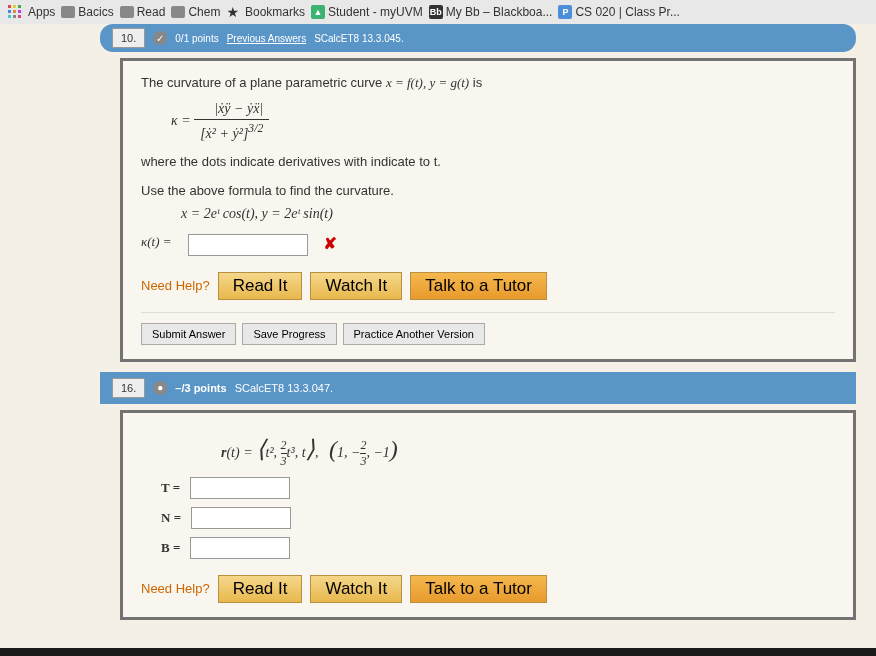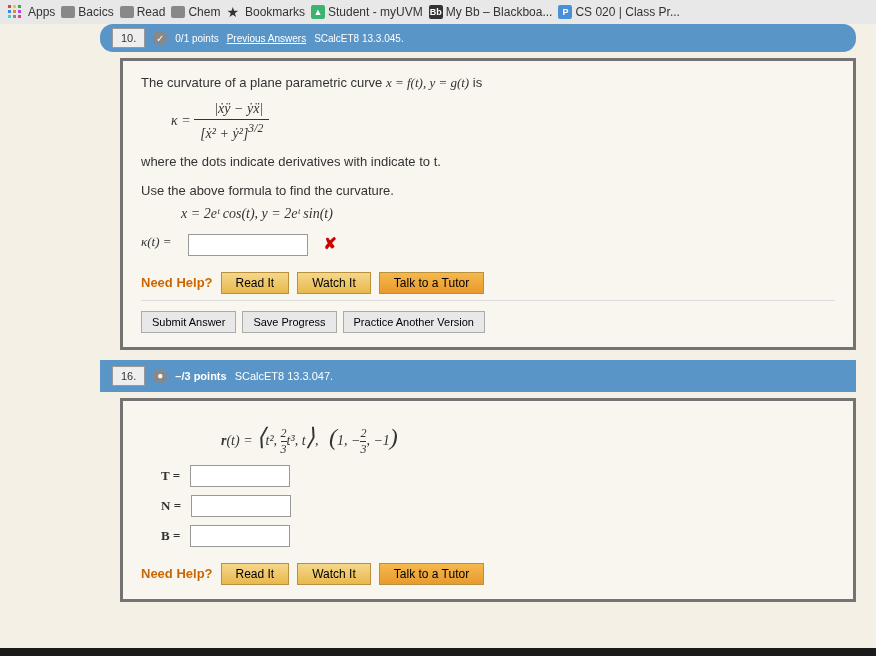--- a/index.html
+++ b/index.html
@@ -19,24 +19,24 @@
 .badge-circle { width: 14px; height: 14px; background: #888; border-radius: 50%; display: inline-flex; align-items: center; justify-content: center; color: white; font-size: 10px; }
 .formula { margin: 10px 0 12px 30px; font-family: 'Times New Roman', serif; font-size: 14px; font-style: italic; }
 .formula-frac { display: inline-block; text-align: right; vertical-align: middle; }
 .formula-frac .num { border-bottom: 1px solid #333; padding: 0 6px 2px; }
 .formula-frac .den { padding: 2px 6px 0; }
 .answer-row { margin: 12px 0; display: flex; gap: 16px; }
 .answer-label { font-family: 'Times New Roman', serif; font-style: italic; }
 .answer-input { width: 120px; height: 22px; border: 1px solid #999; padding: 2px 4px; }
 .x-mark { color: #cc0000; font-weight: bold; font-size: 16px; }
 .help-row { margin-top: 16px; display: flex; align-items: center; gap: 8px; }
-.help-label { color: #cc6600; font-weight: bold; font-size: 13px; }
-.help-btn { background: linear-gradient(#f5d78a, #e8b84d); border: 1px solid #b89040; padding: 3px 14px; font-size: 12px; cursor: pointer; }
+.help-label { color: #cc6600; font-weight: normal; font-size: 13px; }
+.help-btn { background: linear-gradient(#f5d78a, #e8b84d); border: 1px solid #b89040; padding: 3px 14px; font-size: 17px; cursor: pointer; }
 .help-btn.tutor { background: linear-gradient(#f5b84d, #e89a2d); }
-.submit-row { margin-top: 6px; display: flex; gap: 6px; padding-top: 10px; border-top: 1px solid #ddd; }
+.submit-row { margin-top: 12px; display: flex; gap: 6px; padding-top: 10px; border-top: 1px solid #ddd; }
 .submit-btn { background: #e8e8e8; border: 1px solid #aaa; padding: 4px 10px; font-size: 11px; cursor: pointer; }
 .prev-header { background: #5a95c7; color: white; padding: 4px 12px; font-size: 10px; display: flex; align-items: center; gap: 8px; margin: 0 20px 0 100px; border-radius: 13px; }
 .math-eq { font-family: 'Times New Roman', serif; font-style: italic; margin: 8px 0 8px 40px; font-size: 14px; }
 .vec-input { width: 100px; height: 22px; border: 1px solid #999; }
 .vec-row { margin: 8px 0 8px 20px; display: flex; align-items: center; gap: 10px; font-family: 'Times New Roman', serif; }
 .bracket { font-size: 24px; font-family: 'Times New Roman', serif; }
 .frac-inline { display: inline-block; text-align: center; vertical-align: middle; font-size: 12px; }
 .frac-inline .n { border-bottom: 1px solid #333; display: block; }
 .frac-inline .d { display: block; }
 .bb-item { display: flex; align-items: center; gap: 3px; cursor: pointer; }

